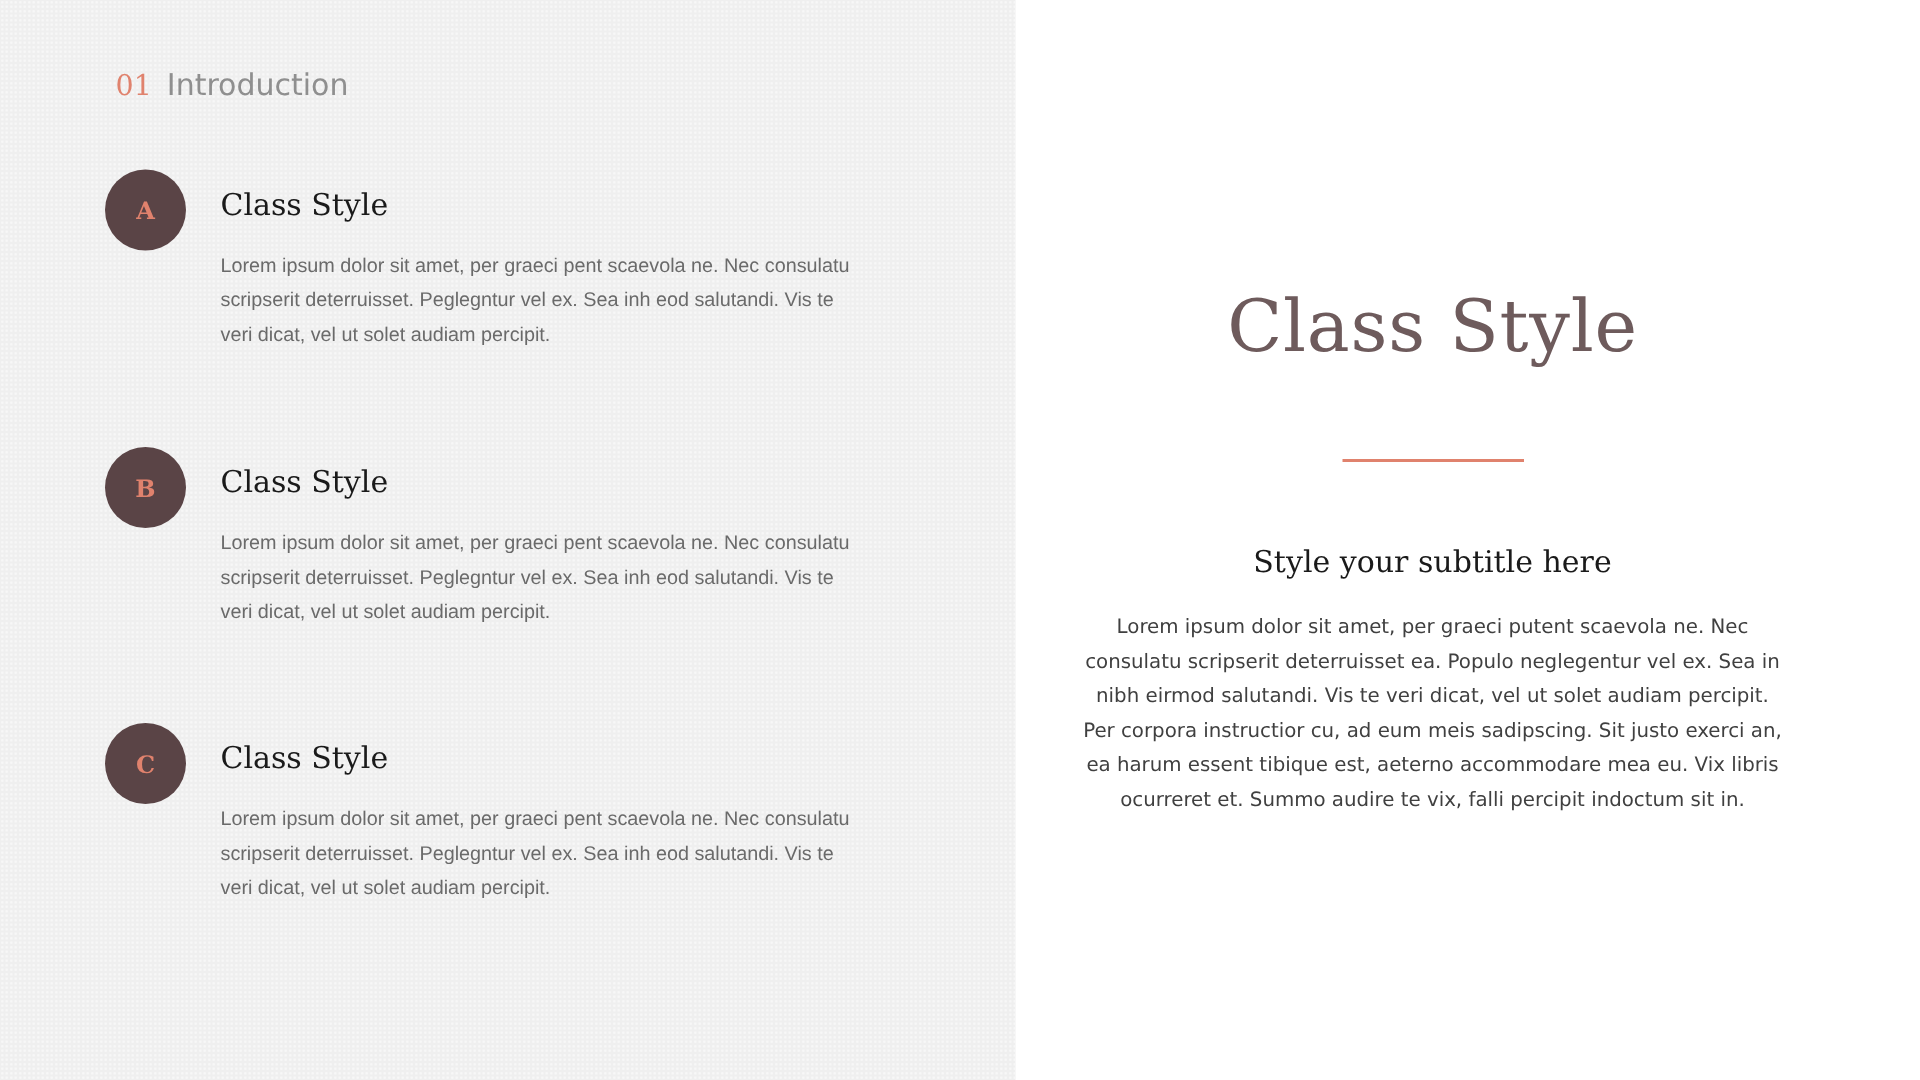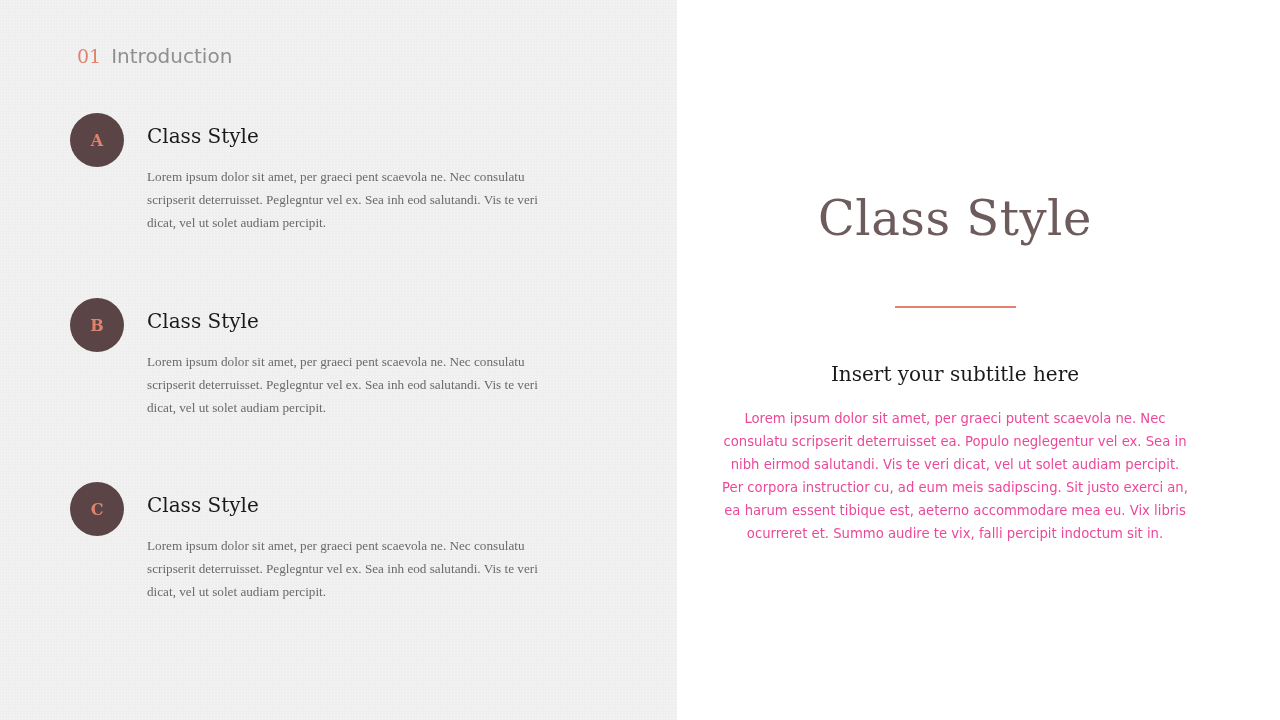--- a/index.html
+++ b/index.html
@@ -24,34 +24,34 @@
       background: #5a4446; color: #e0826d;
       font-family: "DejaVu Serif", serif; font-weight: bold; font-size: 16px;
       display: flex; align-items: center; justify-content: center;
     }
     .item-title {
       position: absolute; left: 77px; top: 11px;
       font-family: "DejaVu Serif", serif; font-size: 20px; color: #1a1a1a; white-space: nowrap;
     }
     .item-body {
       position: absolute; left: 77px; top: 52px; width: 420px;
-      font-family: Liberation Serif, serif; font-size: 13.2px; line-height: 23px; color: #6a6a6a;
+      font-family: Liberation Sans, sans-serif; font-size: 13.2px; line-height: 23px; color: #6a6a6a;
     }
     .right-title {
       position: absolute; left: 700px; width: 510px; top: 190px; text-align: center;
       font-family: "DejaVu Serif", serif; font-size: 48px; color: #6e5b5c; letter-spacing: 0.5px;
     }
     .divider { position: absolute; left: 895px; top: 306px; width: 121px; height: 2px; background: #e0826d; }
     .subtitle {
       position: absolute; left: 700px; width: 510px; top: 362px; text-align: center;
       font-family: "DejaVu Serif", serif; font-size: 20px; color: #1a1a1a;
     }
     .right-body {
       position: absolute; left: 722px; width: 466px; top: 407px; text-align: center;
-      font-family: "DejaVu Sans", sans-serif; font-size: 13.2px; line-height: 23px; color: #ec4899;
+      font-family: "DejaVu Sans", sans-serif; font-size: 13.2px; line-height: 23px; color: #404040;
     }
   </style>
 </head>
 <body>
 
 <div class="left-panel">
   <div class="section-header">
     <span class="section-num">01</span>
     <span class="section-title">Introduction</span>
   </div>
@@ -70,14 +70,14 @@
 
   <div class="item" style="top:482px;">
     <div class="badge">C</div>
     <div class="item-title">Class Style</div>
     <div class="item-body">Lorem ipsum dolor sit amet, per graeci pent scaevola ne. Nec consulatu scripserit deterruisset. Peglegntur vel ex. Sea inh eod salutandi. Vis te veri dicat, vel ut solet audiam percipit.</div>
   </div>
 </div>
 
 <div class="right-title">Class Style</div>
 <div class="divider"></div>
-<div class="subtitle">Insert your subtitle here</div>
+<div class="subtitle">Style your subtitle here</div>
 <div class="right-body">Lorem ipsum dolor sit amet, per graeci putent scaevola ne. Nec consulatu scripserit deterruisset ea. Populo neglegentur vel ex. Sea in nibh eirmod salutandi. Vis te veri dicat, vel ut solet audiam percipit. Per corpora instructior cu, ad eum meis sadipscing. Sit justo exerci an, ea harum essent tibique est, aeterno accommodare mea eu. Vix libris ocurreret et. Summo audire te vix, falli percipit indoctum sit in.</div>
 
 </body></html>

